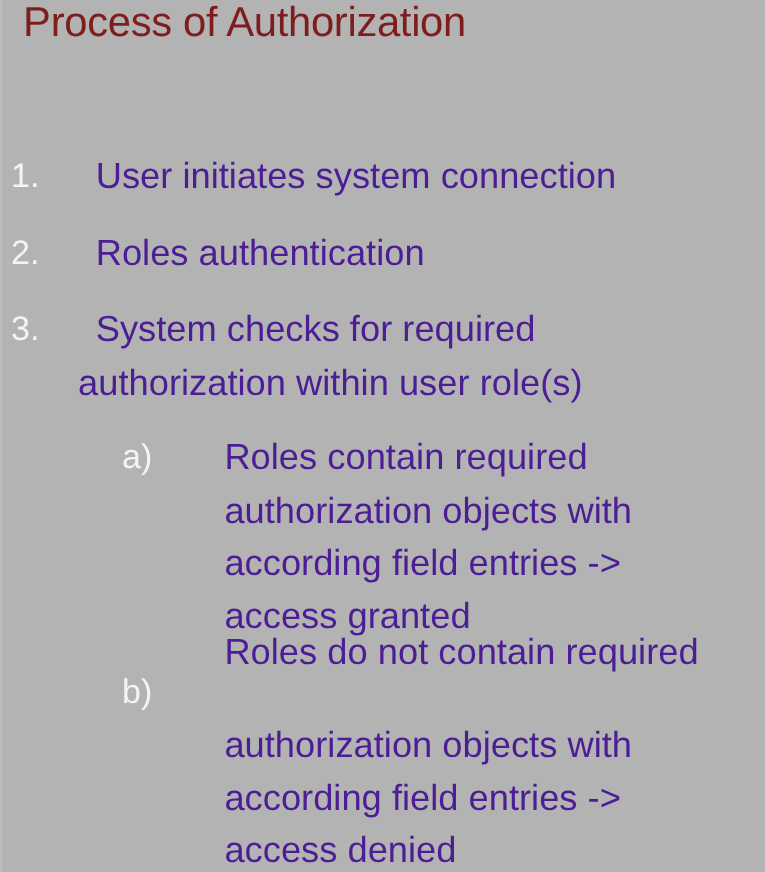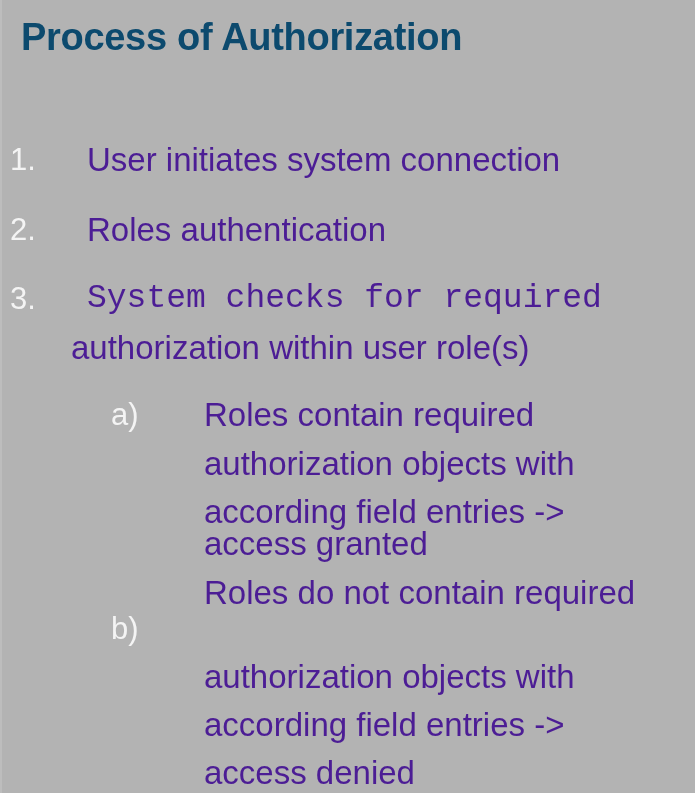--- a/index.html
+++ b/index.html
@@ -4,22 +4,22 @@
 <style>
   html, body { margin:0; padding:0; }
   body {
     width:695px; height:793px; overflow:hidden;
     background:#b3b3b3;
     font-family:"Liberation Sans","DejaVu Sans",sans-serif;
     position:relative;
   }
   .edge { position:absolute; left:0; top:0; width:2px; height:793px; background:#bdbdbd; }
   .title {
-    position:absolute; left:21px; top:16px;
-    font-size:38px; font-weight:bold; color:#0c4a6e; letter-spacing:-0.3px;
+    position:absolute; left:21px; top:0;
+    font-size:38px; font-weight:normal; color:#7f1d1d; letter-spacing:-0.3px;
   }
   .item { position:absolute; font-size:33px; color:#4c1d95; line-height:48px; }
   .num { position:absolute; font-size:31px; color:#f4f4f4; line-height:48px; }
 </style>
 </head>
 <body>
 
 <div class="edge"></div>
 
 <div class="title">Process of Authorization</div>
@@ -28,29 +28,29 @@
   <div>
     <span class="num" style="left:10px;top:136px;">1.</span>
     <span class="item" style="left:87px;top:136px;">User initiates system connection</span>
   </div>
   <div>
     <span class="num" style="left:10px;top:206px;">2.</span>
     <span class="item" style="left:87px;top:206px;">Roles authentication</span>
   </div>
   <div>
     <span class="num" style="left:10px;top:275px;">3.</span>
-    <span class="item" style="left:87px;top:275px;font-family:Liberation Mono, monospace;">System checks for required</span>
+    <span class="item" style="left:87px;top:275px;">System checks for required</span>
     <span class="item" style="left:71px;top:324px;">authorization within user role(s)</span>
 
     <div>
       <span class="num" style="left:111px;top:391px;">a)</span>
       <span class="item" style="left:204px;top:391px;text-align:center;">Roles contain required</span>
       <span class="item" style="left:204px;top:440px;">authorization objects with</span>
       <span class="item" style="left:204px;top:488px;">according field entries -&gt;</span>
-      <span class="item" style="left:204px;top:520px;">access granted</span>
+      <span class="item" style="left:204px;top:536px;">access granted</span>
     </div>
 
     <div>
       <span class="num" style="left:111px;top:605px;">b)</span>
       <span class="item" style="left:204px;top:569px;">Roles do not contain required</span>
       <span class="item" style="left:204px;top:653px;">authorization objects with</span>
       <span class="item" style="left:204px;top:701px;">according field entries -&gt;</span>
       <span class="item" style="left:204px;top:749px;">access denied</span>
     </div>
   </div>

